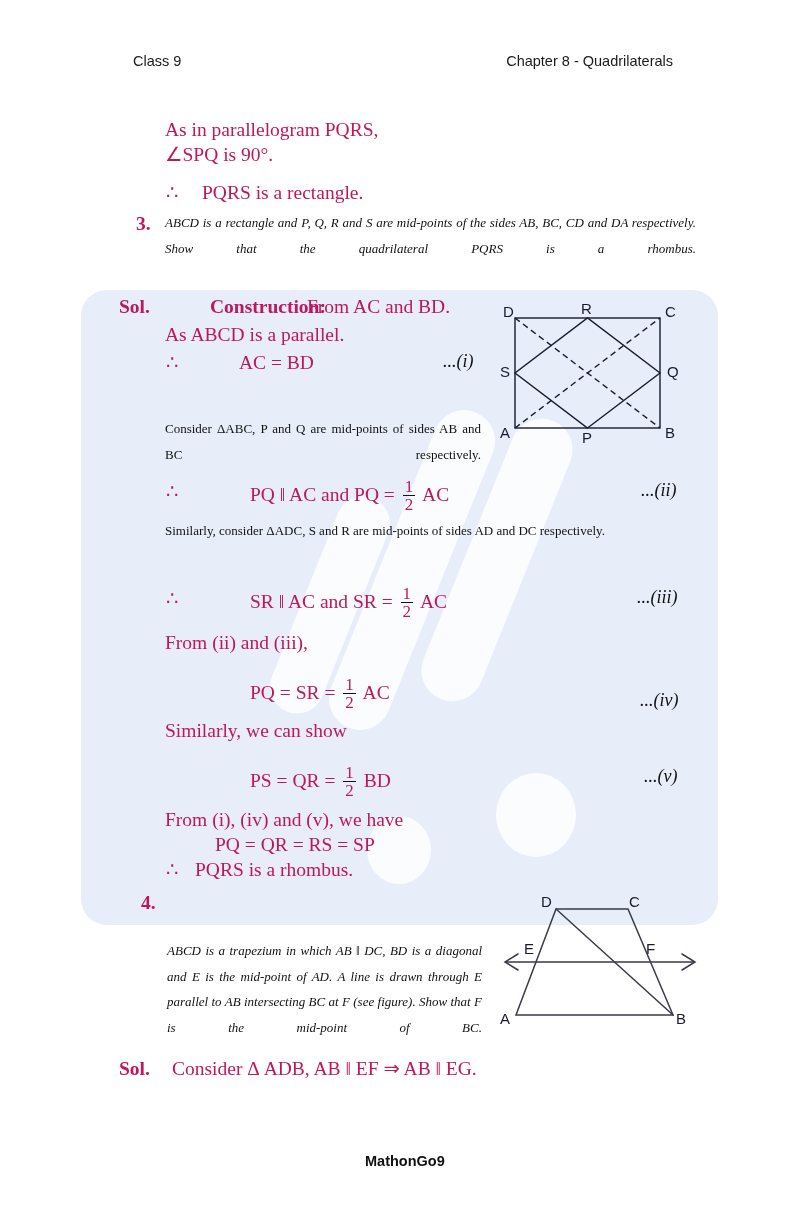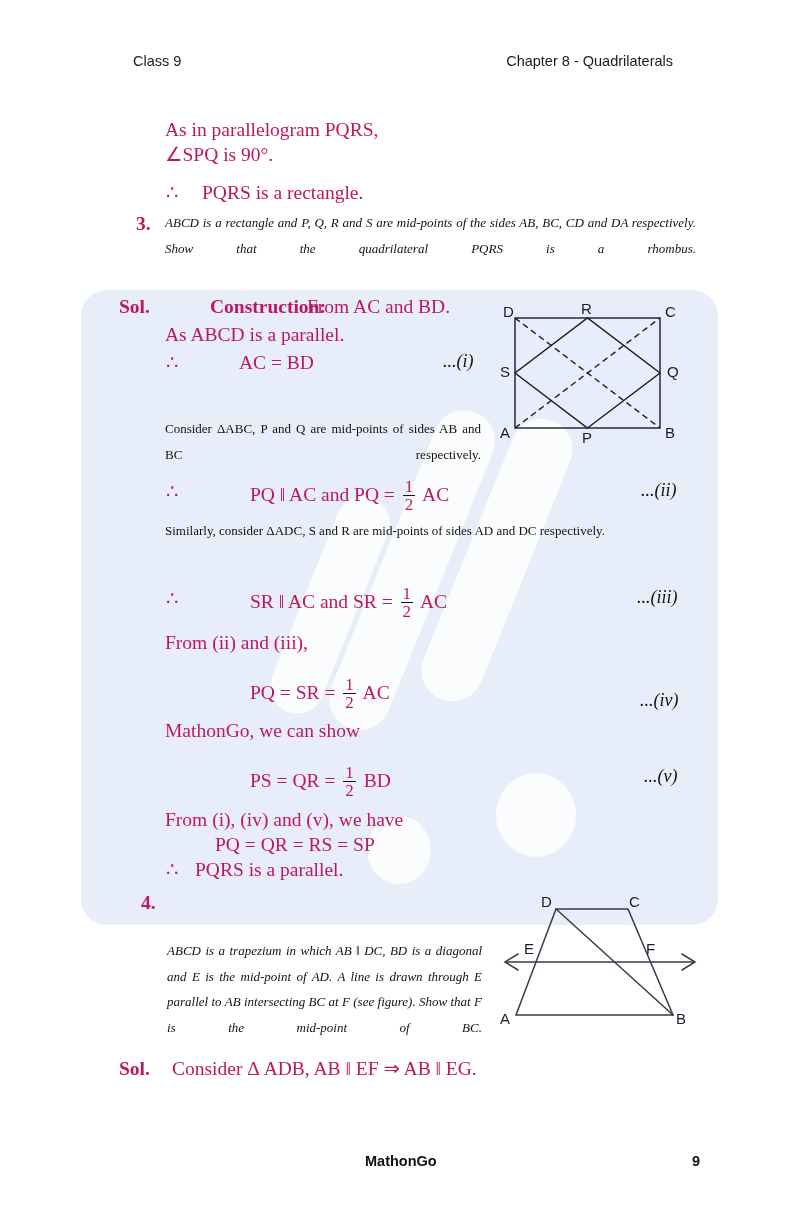--- a/index.html
+++ b/index.html
@@ -30,21 +30,21 @@
   .hdr-right { margin-right: 27px; }
 
   
   .page-footer {
     position: absolute;
     bottom: 45px; left: 0; right: 0;
     height: 24px;
     padding: 0 100px 0 133px;
     display: flex;
     align-items: center;
-    justify-content: space-between;
+    justify-content: flex-start;
     font-family: "Liberation Sans", sans-serif;
     font-size: 14.5px;
     font-weight: bold;
     color: #111111;
   }
   .page-footer .brand { margin-left: 232px; }
   .page-footer .pageno { margin-right: 0px; }
 
   
   .highlight-panel {
@@ -199,37 +199,37 @@
   <div class="line" style="left:250px; top:677px;">
     <span>PQ = SR =</span>
     <span class="frac">
       <span class="n">1</span>
       <span class="d">2</span>
     </span>
     <span>AC</span>
   </div>
   <div class="eqref" style="left:640px; top:678px;margin-top:12px;">...(iv)</div>
 
-  <div class="line" style="left:165px; top:718px;">MathonGo, we can show</div>
+  <div class="line" style="left:165px; top:718px;">Similarly, we can show</div>
 
   <div class="line" style="left:250px; top:765px;">
     <span>PS = QR =</span>
     <span class="frac">
       <span class="n">1</span>
       <span class="d">2</span>
     </span>
     <span>BD</span>
   </div>
   <div class="eqref" style="left:644px; top:766px;">...(v)</div>
 
   <div class="line" style="left:165px; top:807px;">From (i), (iv) and (v), we have</div>
   <div class="line" style="left:215px; top:832px;">PQ = QR = RS = SP</div>
 
   <div class="line" style="left:166px; top:857px;">∴</div>
-  <div class="line" style="left:195px; top:857px;">PQRS is a parallel.</div>
+  <div class="line" style="left:195px; top:857px;">PQRS is a rhombus.</div>
 
   <div class="line bold" style="left:141px; top:890px;">4.</div>
   <div class="blk ital justify-blk" style="left:167px; top:938px; width:315px;">ABCD is a trapezium in which AB ‖ DC, BD is a diagonal and E is the mid-point of AD. A line is drawn through E parallel to AB intersecting BC at F (see figure). Show that F is the mid-point of BC.</div>
 
   <div class="line bold" style="left:119px; top:1056px;">Sol.</div>
   <div class="line" style="left:172px; top:1056px;">Consider Δ ADB, AB ‖ EF   ⇒   AB ‖ EG.</div>
 
 </div>
 
 <div class="figure" style="left:495px; top:300px; width:200px; height:145px;">

